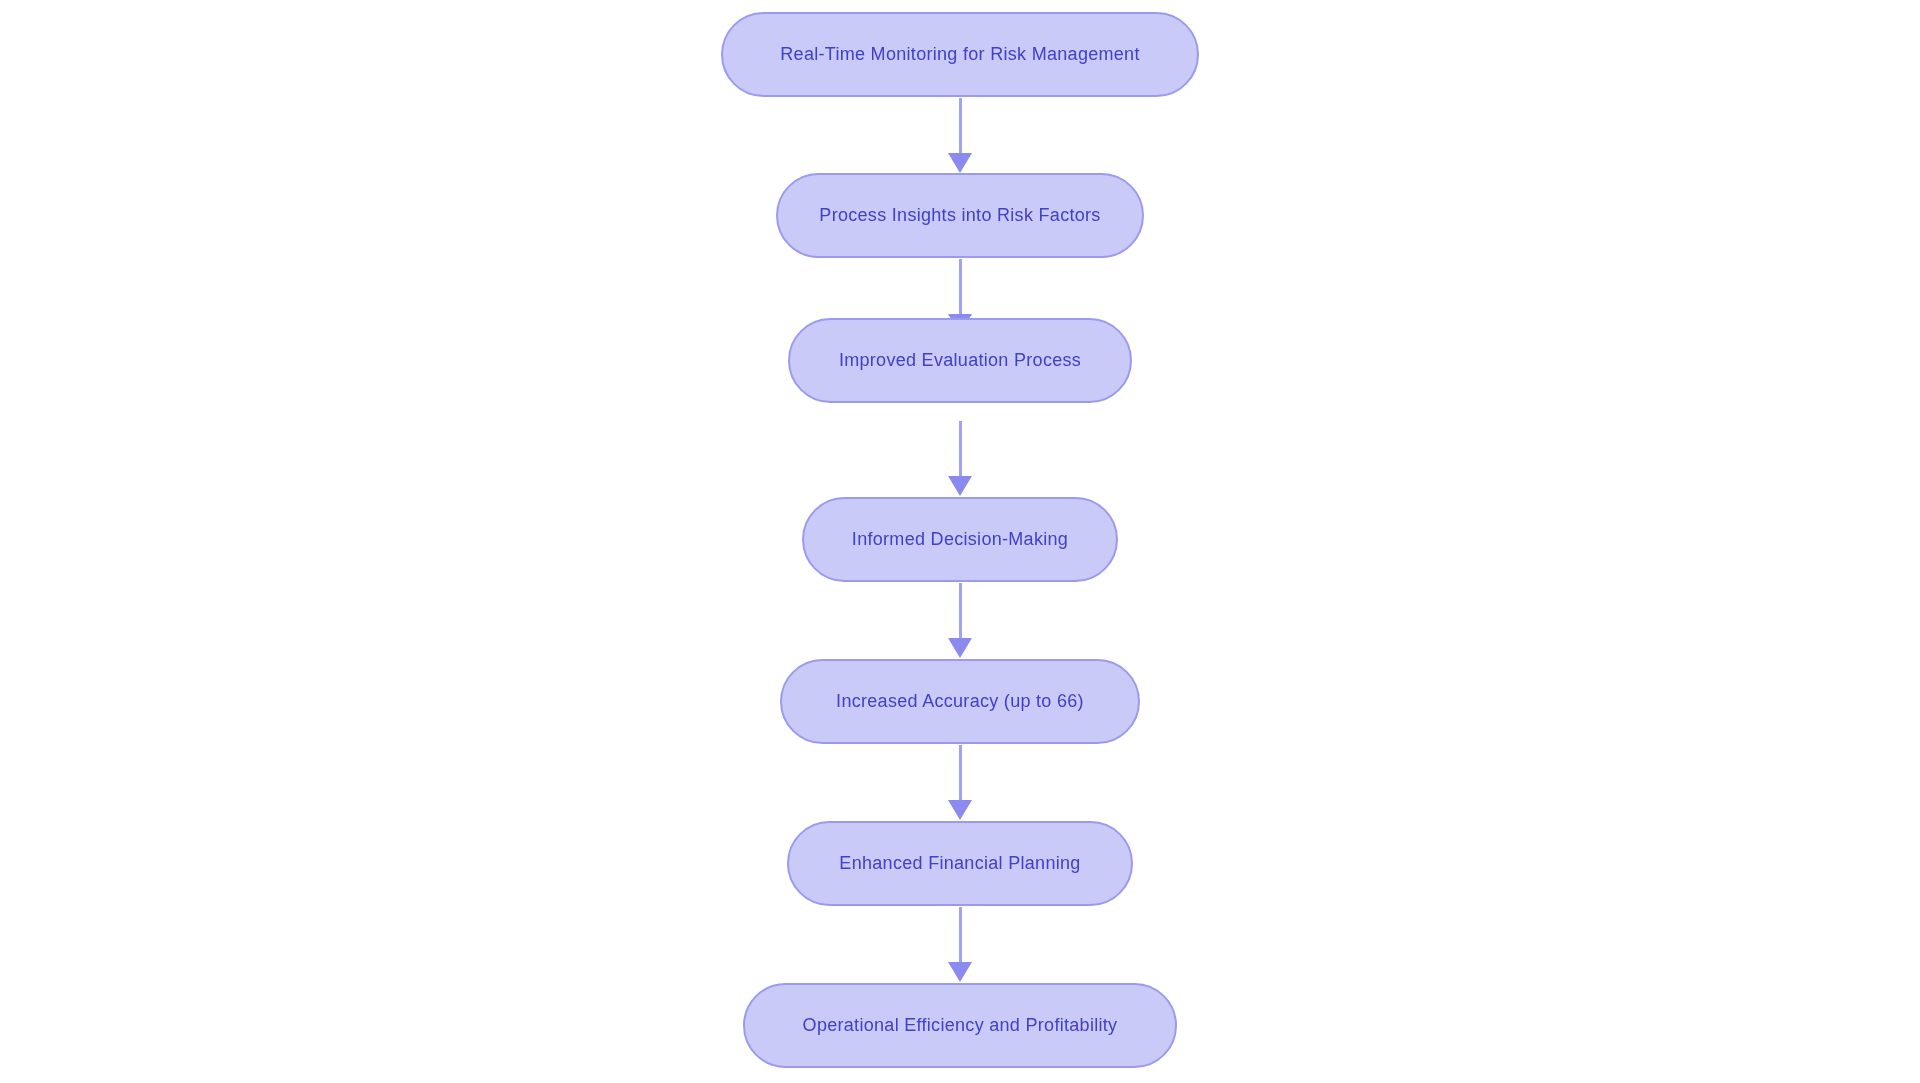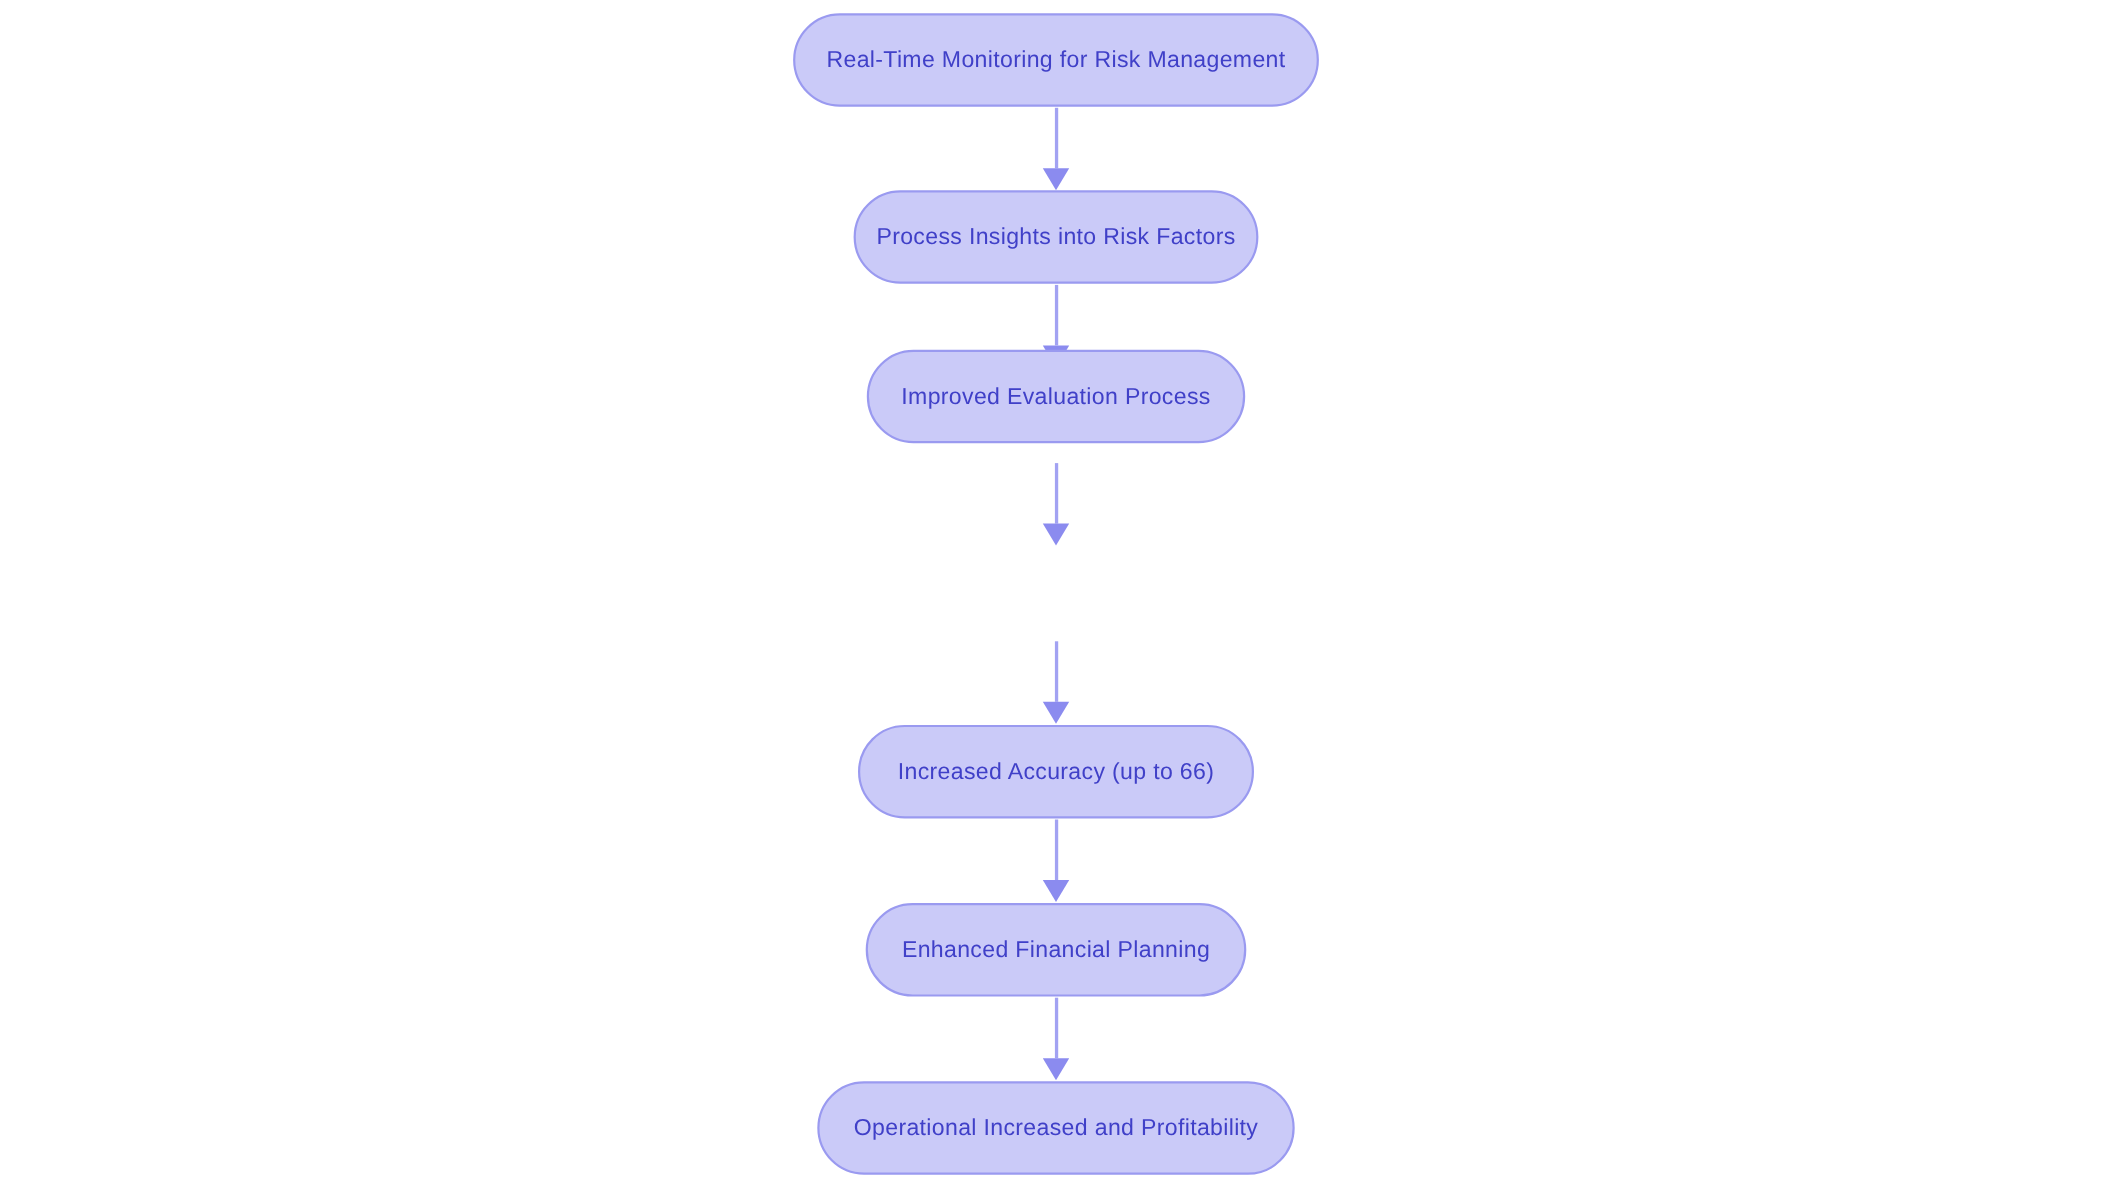--- a/index.html
+++ b/index.html
@@ -27,21 +27,21 @@
     box-sizing:border-box;
     background:var(--node-fill);
     border:2px solid var(--node-border);
     border-radius:42.5px;
     display:flex;
     align-items:center;
     justify-content:center;
   }
   .node-label{
     color:var(--node-text);
-    font-size:21px;
+    font-size:18px;
     letter-spacing:0.3px;
     white-space:nowrap;
     text-align:right;
   }
   .arrow{
     position:absolute;
     left:50%;
     transform:translateX(-50%);
     width:26px;
     display:flex;
@@ -86,20 +86,23 @@
 
   <div class="node" style="top:318px;width:344px">
     <span class="node-label">Improved Evaluation Process</span>
   </div>
 
   <div class="arrow" style="top:421px;height:75px">
     <div class="arrow-line"></div>
     <div class="arrow-head"></div>
   </div>
 
+  <div class="node" style="top:497px;width:316px">
+    <span class="node-label">Informed Decision-Making</span>
+  </div>
 
   <div class="arrow" style="top:583px;height:75px">
     <div class="arrow-line"></div>
     <div class="arrow-head"></div>
   </div>
 
   <div class="node" style="top:659px;width:360px">
     <span class="node-label">Increased Accuracy (up to 66)</span>
   </div>
 
@@ -111,16 +114,16 @@
   <div class="node" style="top:821px;width:346px">
     <span class="node-label">Enhanced Financial Planning</span>
   </div>
 
   <div class="arrow" style="top:907px;height:75px">
     <div class="arrow-line"></div>
     <div class="arrow-head"></div>
   </div>
 
   <div class="node" style="top:983px;width:434px">
-    <span class="node-label">Operational Increased and Profitability</span>
+    <span class="node-label">Operational Efficiency and Profitability</span>
   </div>
 
 </div>
 
 </body></html>

